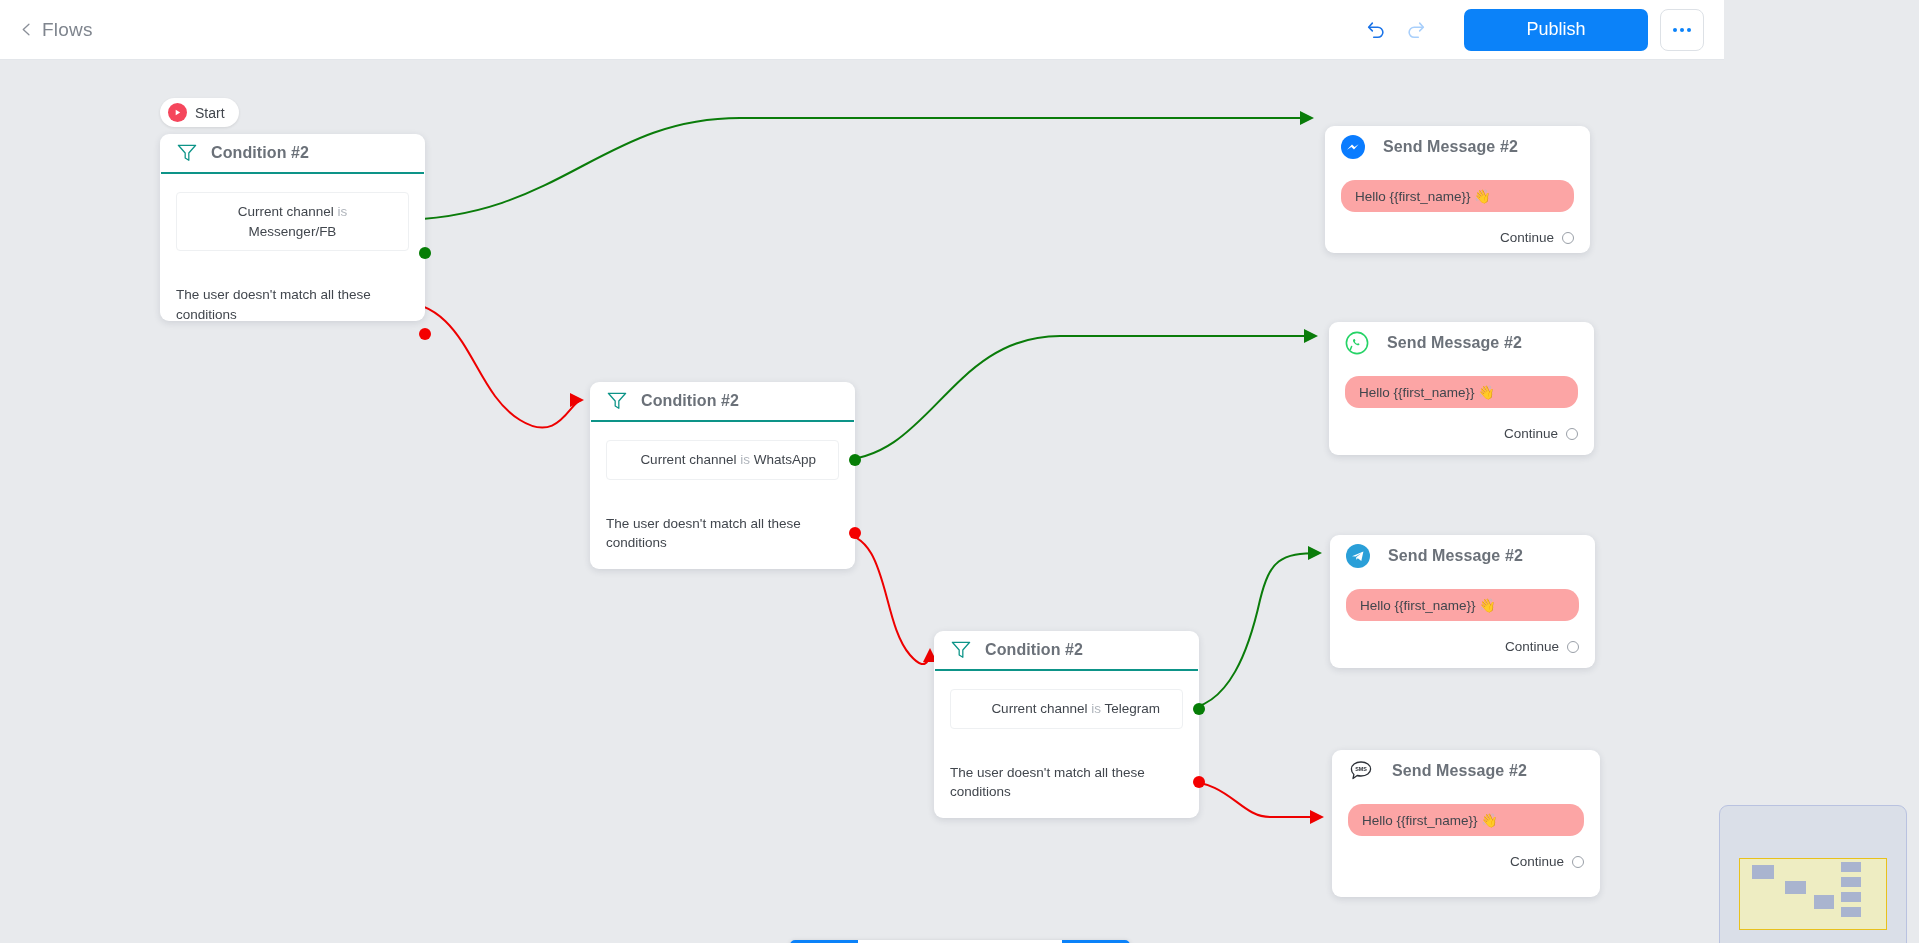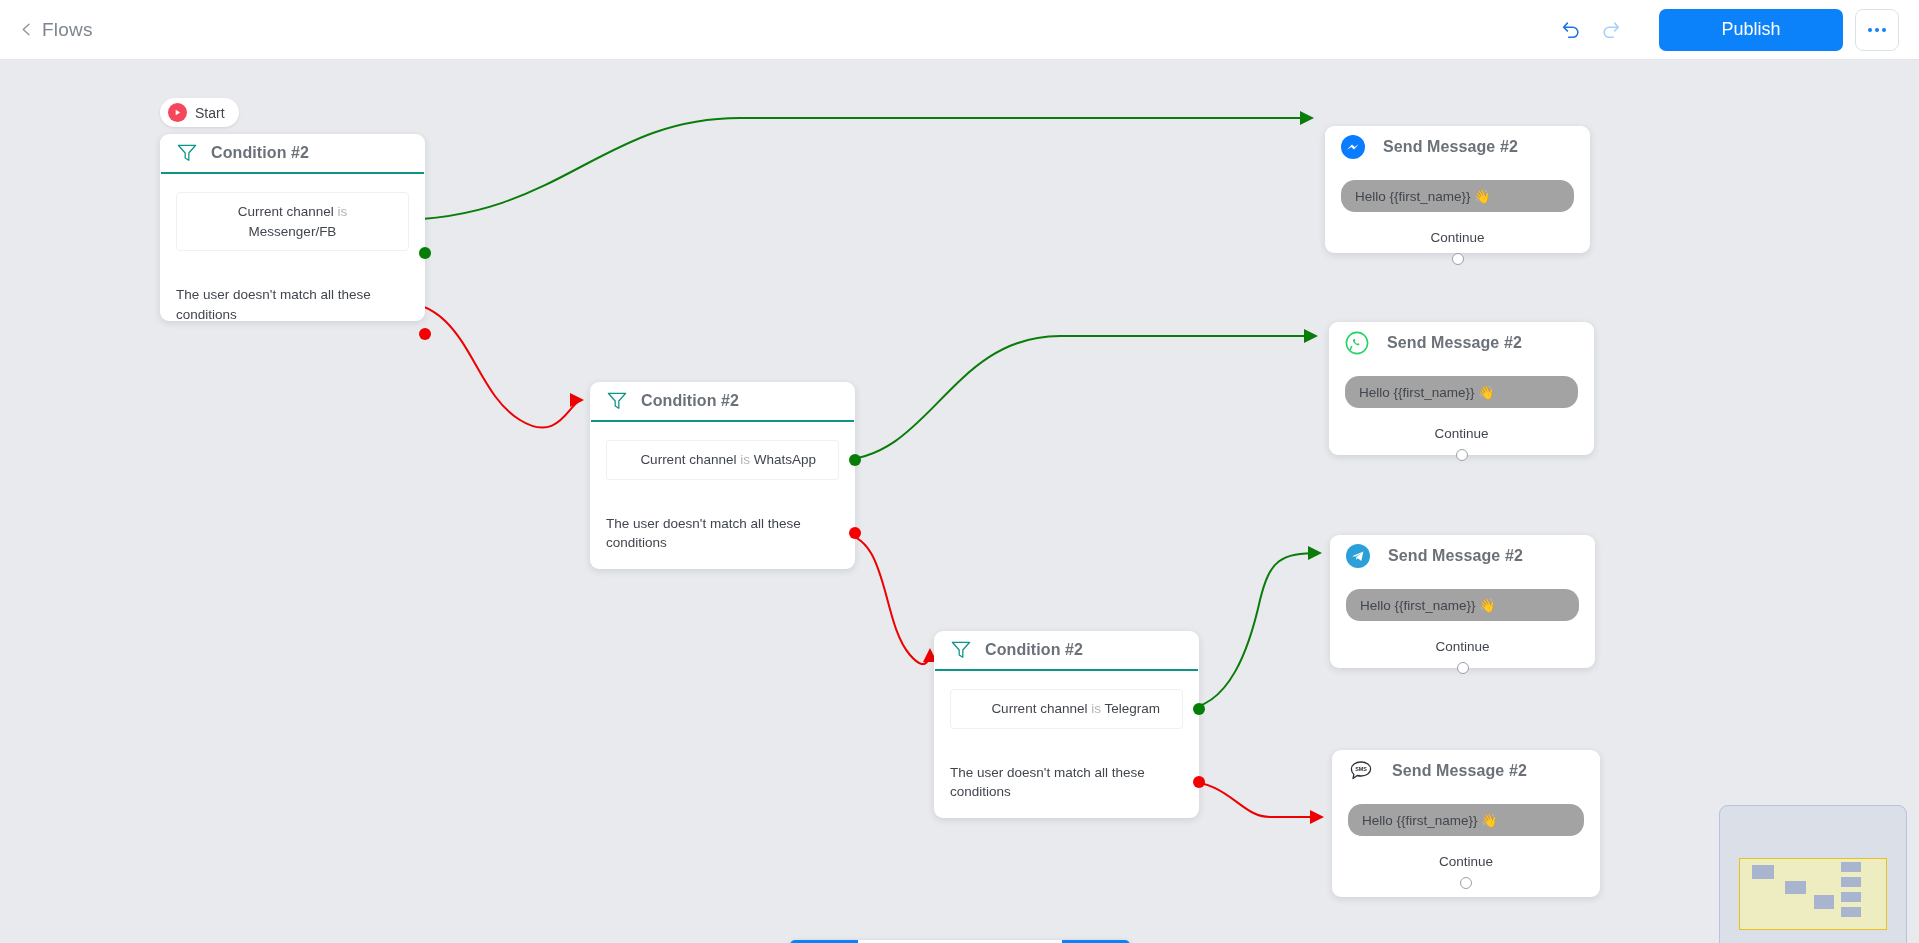--- a/index.html
+++ b/index.html
@@ -7,21 +7,21 @@
   html, body {
     width: 1919px; height: 943px;
     font-family: "Liberation Sans", sans-serif;
     background: #e8eaed;
     overflow: hidden;
   }
 
   
   .header {
     position: absolute; top: 0; left: 0;
-    width: 1919px; height: 60px;
+    width: 1724px; height: 60px;
     background: #ffffff;
     border-bottom: 1px solid #e3e6ea;
     display: flex; align-items: center;
     z-index: 50;
   }
   .back-link {
     display: flex; align-items: center; gap: 9px;
     margin-left: 20px; cursor: pointer;
     color: #8a8f98;
   }
@@ -115,29 +115,29 @@
     position: absolute; width: 12px; height: 12px;
     border-radius: 50%; cursor: pointer;
   }
   .port.green { background: #067d06; }
   .port.red   { background: #f40000; }
 
   
   .msg-header { display:flex; align-items:center; gap:18px; height:42px; padding: 0 16px;}
   .msg-bubble {
     margin: 12px 16px 0 16px;
-    background: #a3a3a3;
+    background: #fca5a5;
     border-radius: 14px;
     padding: 8px 14px;
     font-size: 13.5px; color: #41464d;
   }
   .msg-footer {
     display: flex; align-items: center; justify-content: flex-end;
     gap: 8px; padding: 0 16px 12px 16px; margin-top: 18px;
-    font-size: 13.5px; color: #41464d; flex-direction: column;
+    font-size: 13.5px; color: #41464d;
   }
   .continue-port {
     width: 12px; height: 12px; border-radius: 50%;
     border: 1.5px solid #9aa0a8; background: #fff; cursor: pointer;
   }
 
   
   .toolbar {
     position: absolute; left: 790px; top: 880px;
     display: flex; align-items: center;

